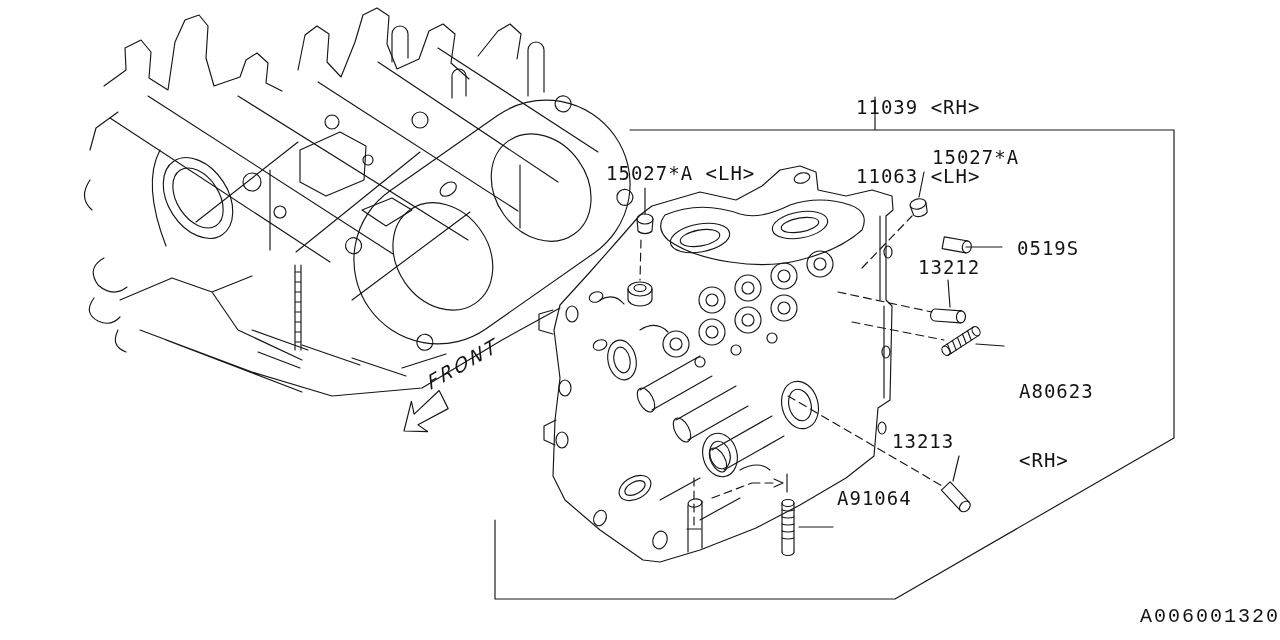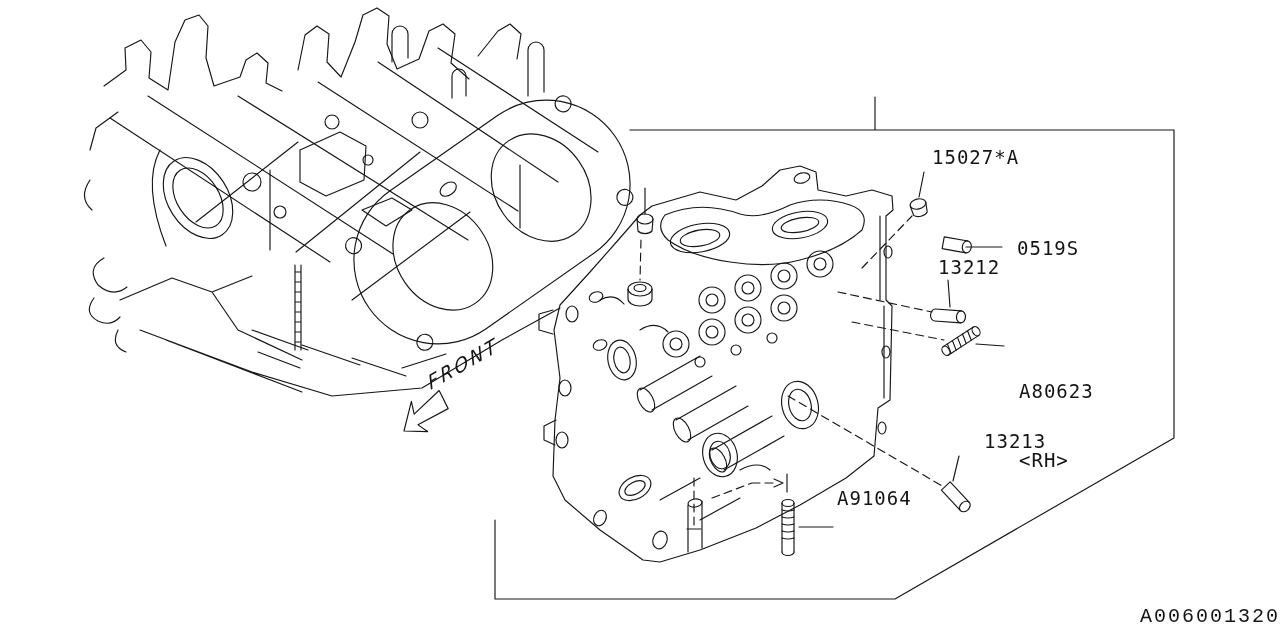--- a/index.html
+++ b/index.html
@@ -216,33 +216,38 @@
     <ellipse class="ln" cx="788" cy="503" rx="6" ry="3.5"></ellipse>
     <path class="ln" d="M782,552 A6,3.5 0 0 0 794,552"></path>
     <path class="ln" d="M782,510 Q788,512 794,510 M782,517 Q788,519 794,517 M782,524 Q788,526 794,524 M782,531 Q788,533 794,531 M782,538 Q788,540 794,538"></path>
   </g>
 
   <g transform="translate(404,431) rotate(-35)">
     <path class="ln" d="M0,0 L23,-20 L18,-8 L52,-13 L49,7 L15,3 L19,14 Z"></path>
   </g>
 </svg>
 
-
+  <div class="lbl" style="left:856px;top:50px;">
+    <div>11039 &lt;RH&gt;</div>
+    <div>11063 &lt;LH&gt;</div>
+  </div>
+
+  <div class="lbl" style="left:606px;top:162px;">15027*A &lt;LH&gt;</div>
 
   <div class="lbl" style="left:932px;top:146px;">15027*A</div>
 
   <div class="lbl" style="left:1007px;top:237px;margin-left:10px;">0519S</div>
 
-  <div class="lbl" style="left:918px;top:256px;margin-left:20px;">13212</div>
+  <div class="lbl" style="left:918px;top:256px;">13212</div>
 
   <div class="lbl" style="left:1007px;top:334px;margin-left:12px;">
     <div>A80623</div>
     <div>&lt;RH&gt;</div>
   </div>
 
-  <div class="lbl" style="left:984px;top:430px;">13213</div>
+  <div class="lbl" style="left:892px;top:430px;">13213</div>
 
   <div class="lbl" style="left:837px;top:487px;">A91064</div>
 
   <div class="lbl" id="front-label" style="left:432px;top:372px;">FRONT</div>
 
   <div class="lbl" id="diagram-code" style="left:1140px;top:605px;font-family:Liberation Mono, monospace;">A006001320</div>
 </div>
 
 </body></html>

